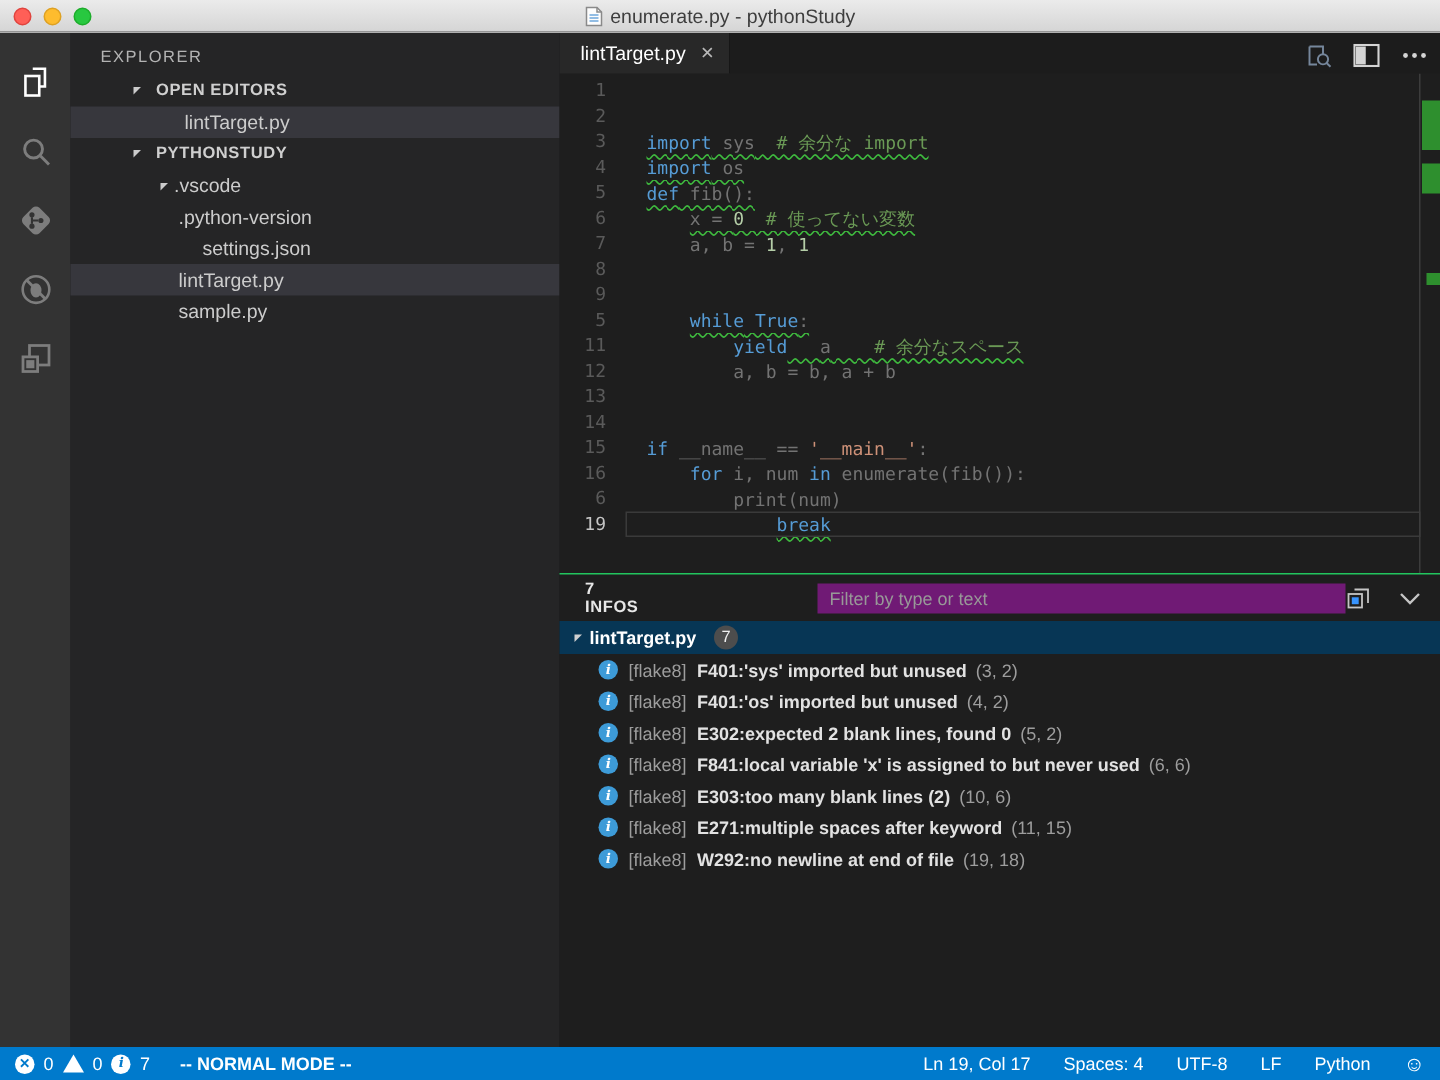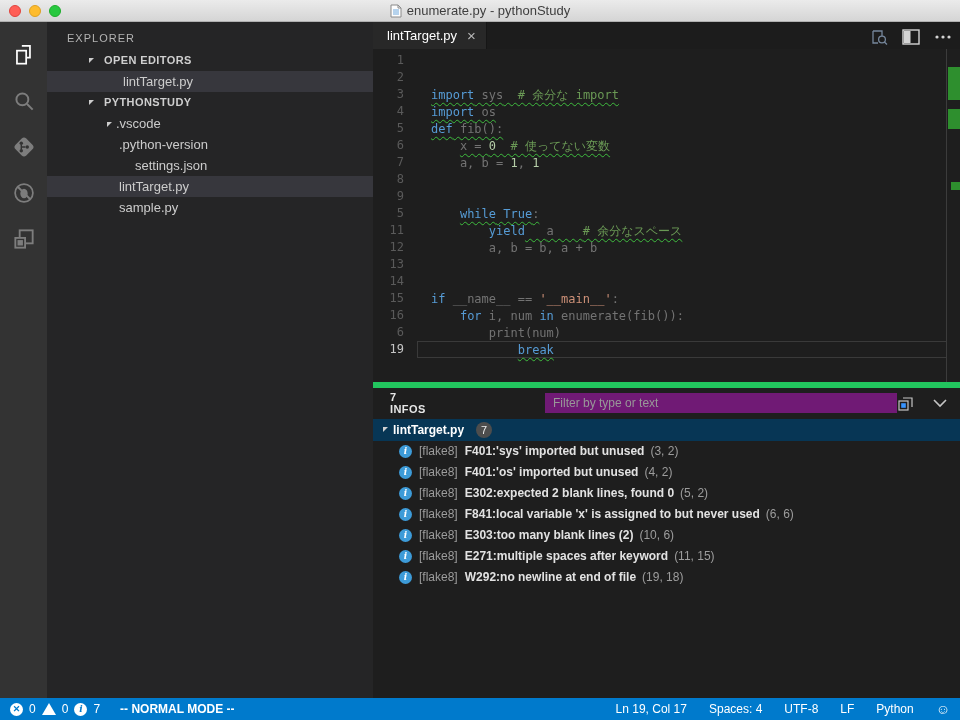--- a/index.html
+++ b/index.html
@@ -58,21 +58,21 @@
   .code-line.current .line-num { color:#c6c6c6; }
   .line-text { white-space:pre; }
   .tok-k{ color:#569cd6; } .tok-p{ color:#737373; } .tok-c{ color:#6a9955; }
   .tok-n{ color:#b5cea8; } .tok-s{ color:#ce9178; }
   .squig { text-decoration:underline; text-decoration-style:wavy; text-decoration-color:#3ebb3e;
     text-decoration-thickness:1px; text-underline-offset:3px; }
   .ruler-border { position:absolute; top:0; bottom:0; right:13px; width:1px; background:#3c3c3c; }
   .ruler-marker { position:absolute; background:#2e8f2e; }
 
   
-  .panel { height:350px; background:#1e1e1e; border-top:6px solid #22c55e; color:#cccccc; }
+  .panel { height:350px; background:#1e1e1e; border-top:1px solid #22c55e; color:#cccccc; }
   .panel-header { height:31px; display:flex; align-items:center; padding:0 12px 0 17px; }
   .panel-title { font-size:11px; font-weight:bold; color:#e7e7e7; letter-spacing:.4px; }
   .panel-filter { margin-left:112px; width:372px; height:20px; background:#701a75; border:none;
     color:#cccccc; font-size:12px; padding:0 8px; outline:none; }
   .panel-filter::placeholder { color:#989898; }
   .panel-actions { margin-left:auto; display:flex; align-items:center; gap:18px; }
   .panel-actions .act { cursor:pointer; display:flex; align-items:center; }
   .marker-group { height:22px; background:#073655; display:flex; align-items:center;
     padding-left:10px; cursor:pointer; }
   .mg-twisty { width:0; height:0; border-top:5px solid #d0d0d0; border-right:5px solid transparent; margin-right:5px; }

